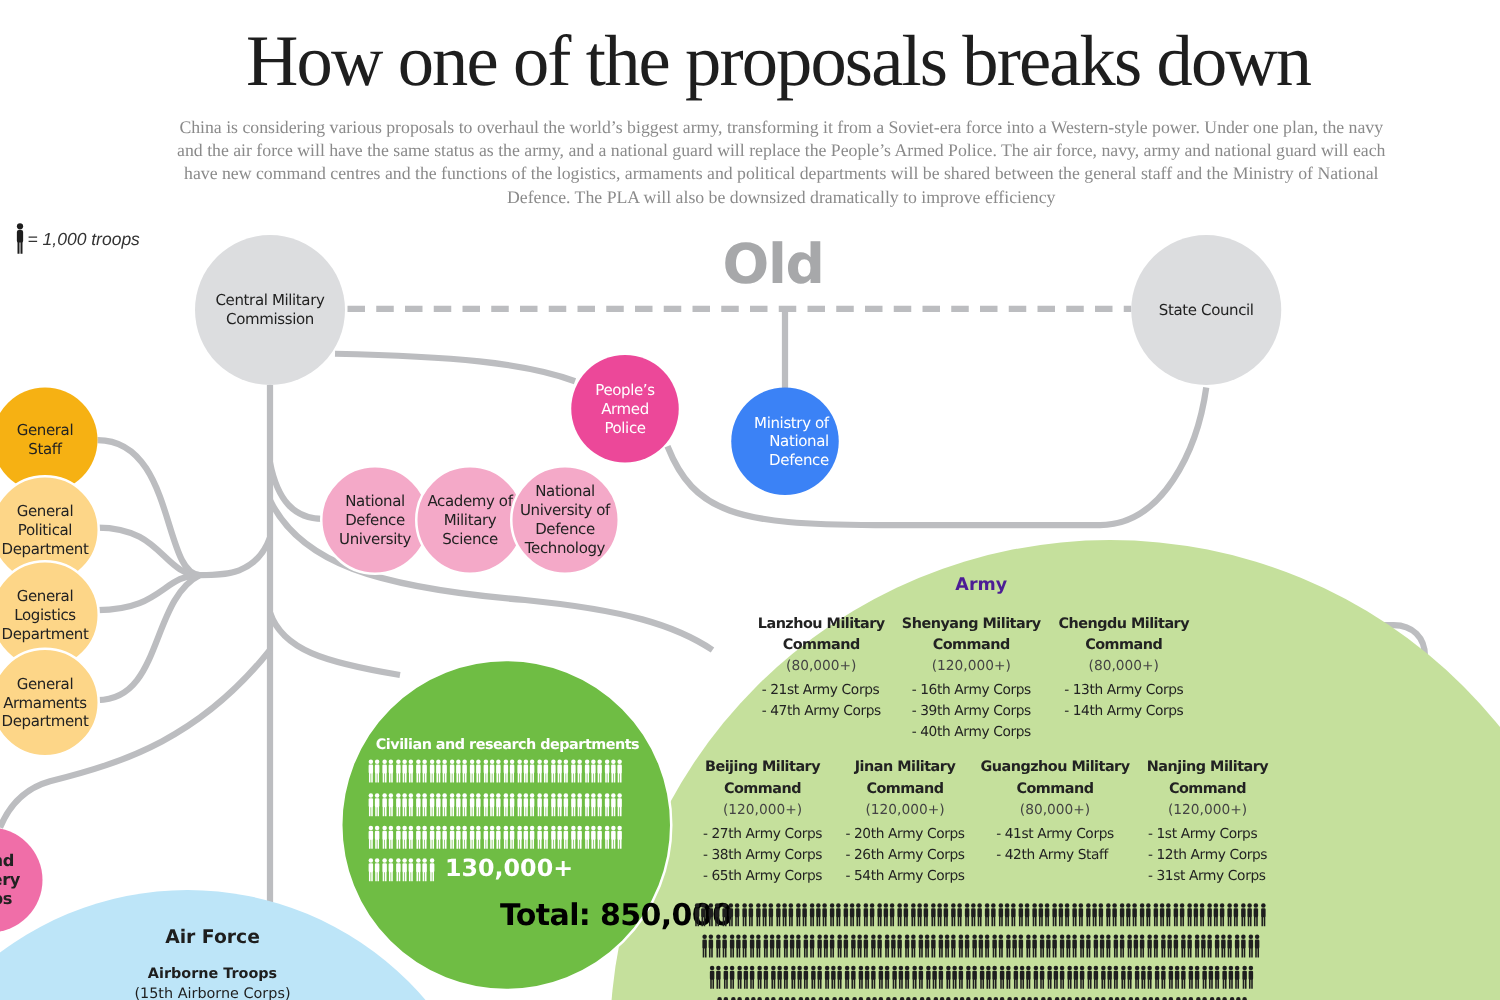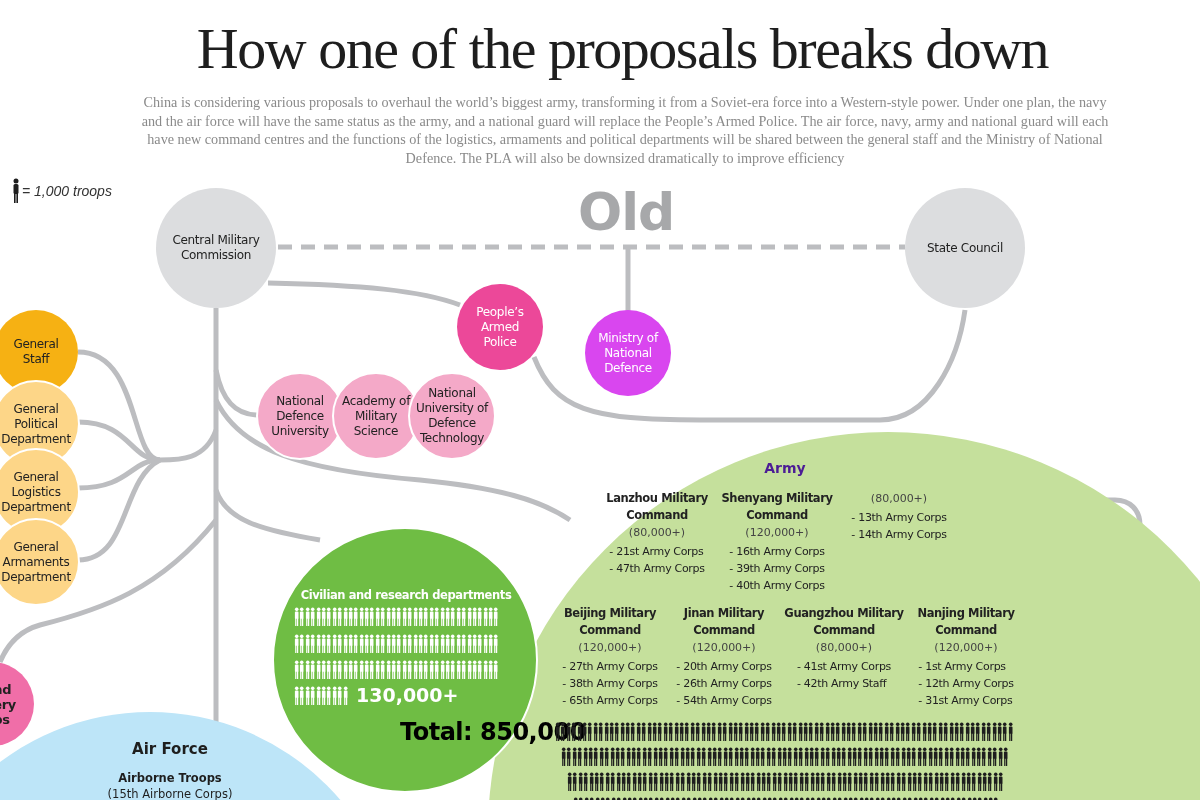--- a/index.html
+++ b/index.html
@@ -2,26 +2,26 @@
 <html><head>
 <meta charset="utf-8">
 <style>
   html, body { margin:0; padding:0; }
   body { width:1200px; height:800px; overflow:hidden; background:#ffffff; position:relative; font-family:"Liberation Sans", sans-serif; color:#222; }
   .abs { position:absolute; }
   .title { left:0; width:1245px; top:14px; text-align:center; font-family:"Liberation Serif","DejaVu Serif", serif; font-size:58px; letter-spacing:-1.5px; color:#1e1e1e; line-height:70px; }
   .intro { left:135px; width:980px; top:93px; text-align:center; font-family:"Liberation Serif","DejaVu Serif", serif; font-size:14.2px; line-height:18.5px; color:#8a8a8a; }
   .legend { left:12px; top:178px; display:flex; align-items:center; gap:2px; font-size:14px; font-style:italic; color:#333; }
   .legend svg { display:block; }
-  .old { left:578px; top:182px; font-size:52px; font-weight:bold; color:#a7a8aa; letter-spacing:-1px; line-height:60px; font-family:"DejaVu Sans", sans-serif; }
+  .old { left:578px; top:182px; font-size:44px; font-weight:bold; color:#a7a8aa; letter-spacing:-1px; line-height:60px; font-family:"DejaVu Sans", sans-serif; }
   .lines { left:0; top:0; }
   .circle { position:absolute; border-radius:50%; display:flex; align-items:center; justify-content:center; text-align:center; box-sizing:border-box; font-family:"DejaVu Sans", sans-serif; font-size:12px; line-height:15px; letter-spacing:-0.3px; }
   .grey { background:#dcdddf; color:#222; }
   .dark { background:#ec4899; color:#fff; }
-  .purple { background:#d946ef; color:#fff; }
+  .purple { background:#3b82f6; color:#fff;text-align:right; }
   .pink { background:#f4a9c8; color:#222; border:2px solid #fff; }
   .gold { background:#f6b113; color:#222; }
   .yellow { background:#fdd688; color:#222; border:2px solid #fff; }
   .hotpink { background:#f06ea8; color:#222; font-weight:bold; font-size:13px; }
   .army-bg { left:488px; top:432px; width:800px; height:800px; border-radius:50%; background:#c5e09c; }
   .air-bg { left:-100px; top:712px; width:500px; height:500px; border-radius:50%; background:#bde5f8; }
   .civ { left:272px; top:527px; width:266px; height:266px; border-radius:50%; background:#6fbd44; border:2px solid #fff; box-sizing:border-box; }
   .civ-title { left:296px; top:588px; width:220px; text-align:center; color:#fff; font-weight:bold; font-size:11.5px; font-family:"DejaVu Sans", sans-serif; letter-spacing:-0.4px; }
   .fig-row { position:absolute; display:flex; gap:0; }
   .civ-count { left:356px; top:684px; color:#fff; font-weight:bold; font-size:19px; font-family:"DejaVu Sans", sans-serif; }
@@ -889,20 +889,21 @@
   <div class="name">Lanzhou Military Command</div>
   <div class="count">(80,000+)</div>
   <div class="corps"><div>- 21st Army Corps</div><div>- 47th Army Corps</div></div>
 </div>
 <div class="cmd" style="left:718px;top:490px;width:118px;">
   <div class="name">Shenyang Military Command</div>
   <div class="count">(120,000+)</div>
   <div class="corps"><div>- 16th Army Corps</div><div>- 39th Army Corps</div><div>- 40th Army Corps</div></div>
 </div>
 <div class="cmd" style="left:840px;top:490px;width:118px;">
+  <div class="name">Chengdu Military Command</div>
   <div class="count">(80,000+)</div>
   <div class="corps"><div>- 13th Army Corps</div><div>- 14th Army Corps</div></div>
 </div>
 <div class="cmd" style="left:554px;top:605px;width:112px;">
   <div class="name">Beijing Military Command</div>
   <div class="count">(120,000+)</div>
   <div class="corps"><div>- 27th Army Corps</div><div>- 38th Army Corps</div><div>- 65th Army Corps</div></div>
 </div>
 <div class="cmd" style="left:668px;top:605px;width:112px;">
   <div class="name">Jinan Military Command</div>

